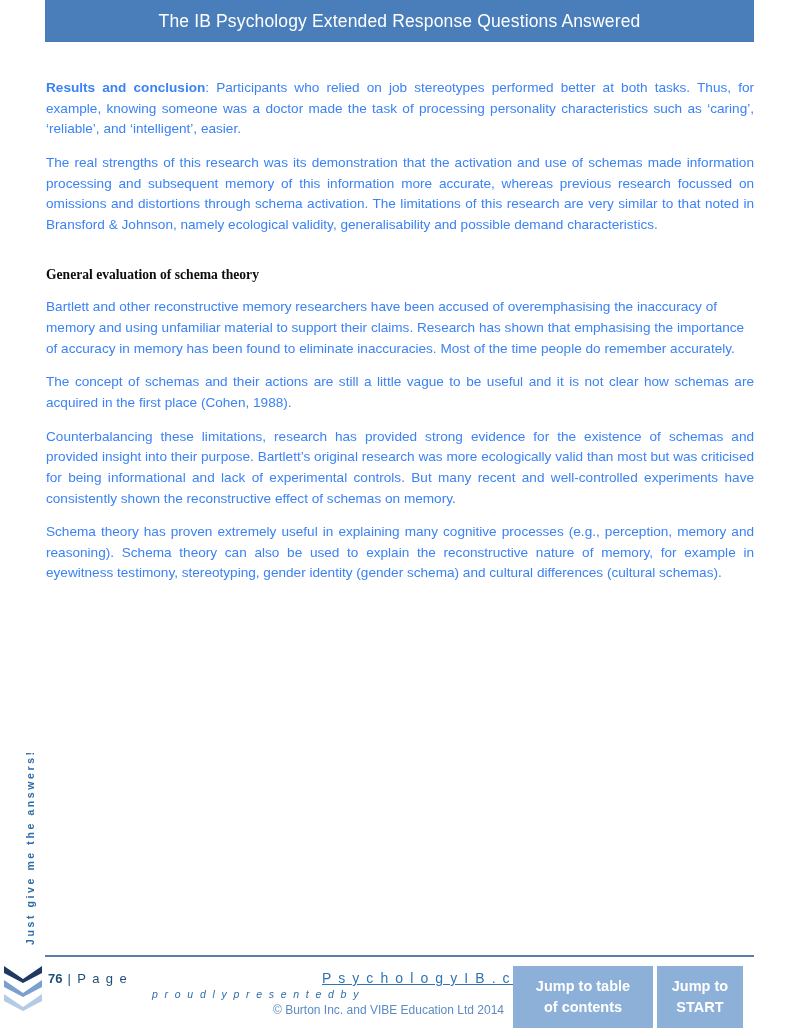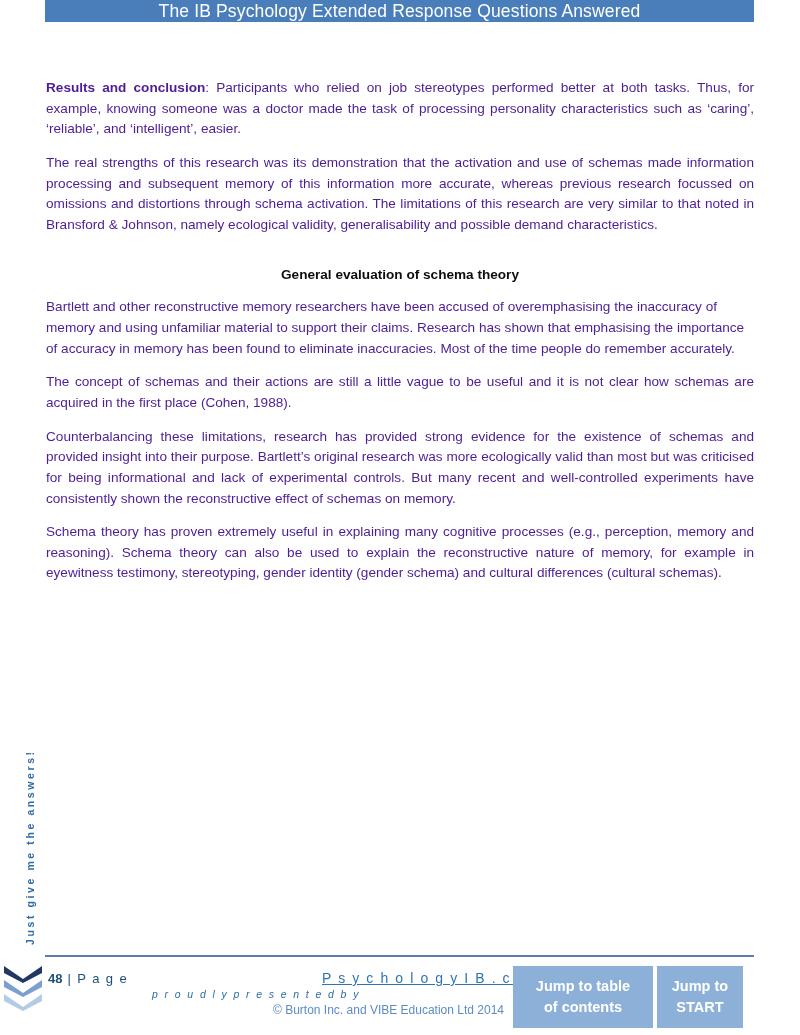--- a/index.html
+++ b/index.html
@@ -14,21 +14,21 @@
     position: relative;
     overflow: hidden;
   }
 
   
   .header-bar {
     position: absolute;
     left: 45px;
     top: 0;
     width: 709px;
-    height: 22px;
+    height: 42px;
     background: #4a7ebb;
     display: flex;
     align-items: center;
     justify-content: center;
   }
   .header-title {
     color: #ffffff;
     font-size: 17.5px;
     font-weight: 400;
     letter-spacing: 0.15px;
@@ -61,38 +61,39 @@
   .content {
     position: absolute;
     left: 46px;
     top: 78px;
     width: 708px;
   }
   p.para {
     margin: 0 0 13px 0;
     font-size: 13.6px;
     line-height: 1.52;
-    color: #4c1d95;
+    color: #3b82f6;
     text-align: justify;
     text-justify: inter-word;
   }
   p.para-left {
     text-align: left;
     margin-top: 12px;
   }
   p.para b,
   p.heading {
     font-weight: bold;
   }
   p.heading {
     margin: 0 0 11px 0;
     font-size: 13.6px;
     line-height: 1.52;
     color: #0d0d0d;
-    text-align: center;
+    text-align: left;
+    font-family: Liberation Serif, serif;
   }
   .spacer-before-heading {
     height: 16px;
   }
   .word-count {
     margin: 34px 0 0 0;
     font-size: 13.6px;
     line-height: 1.5;
     color: #0d0d0d;
     text-align: right;
@@ -250,21 +251,21 @@
           <path d="M0 0 L19 13 L38 0 L38 7 L19 17 L0 7 Z" fill="#7ba0d0"></path>
         </svg>
     </div>
     <div class="chev chev3">
       <svg width="38" height="17" viewBox="0 0 38 17">
           <path d="M0 0 L19 13 L38 0 L38 7 L19 17 L0 7 Z" fill="#b4cbe8"></path>
         </svg>
     </div>
   </div>
 
-  <div class="page-num"><span class="num">48</span><span> | </span><span>P a g e</span></div>
+  <div class="page-num"><span class="num">76</span><span> | </span><span>P a g e</span></div>
 
   <div class="presented-by">p r o u d l y   p r e s e n t e d   b y</div>
 
   <a class="site-link" href="#">P s y c h o l o g y I B . c o m</a>
 
   <div class="copyright">© Burton Inc. and VIBE Education Ltd 2014</div>
 
   <div class="jump-btn jump-start">
     <span>Jump to</span>
     <span>START</span>

